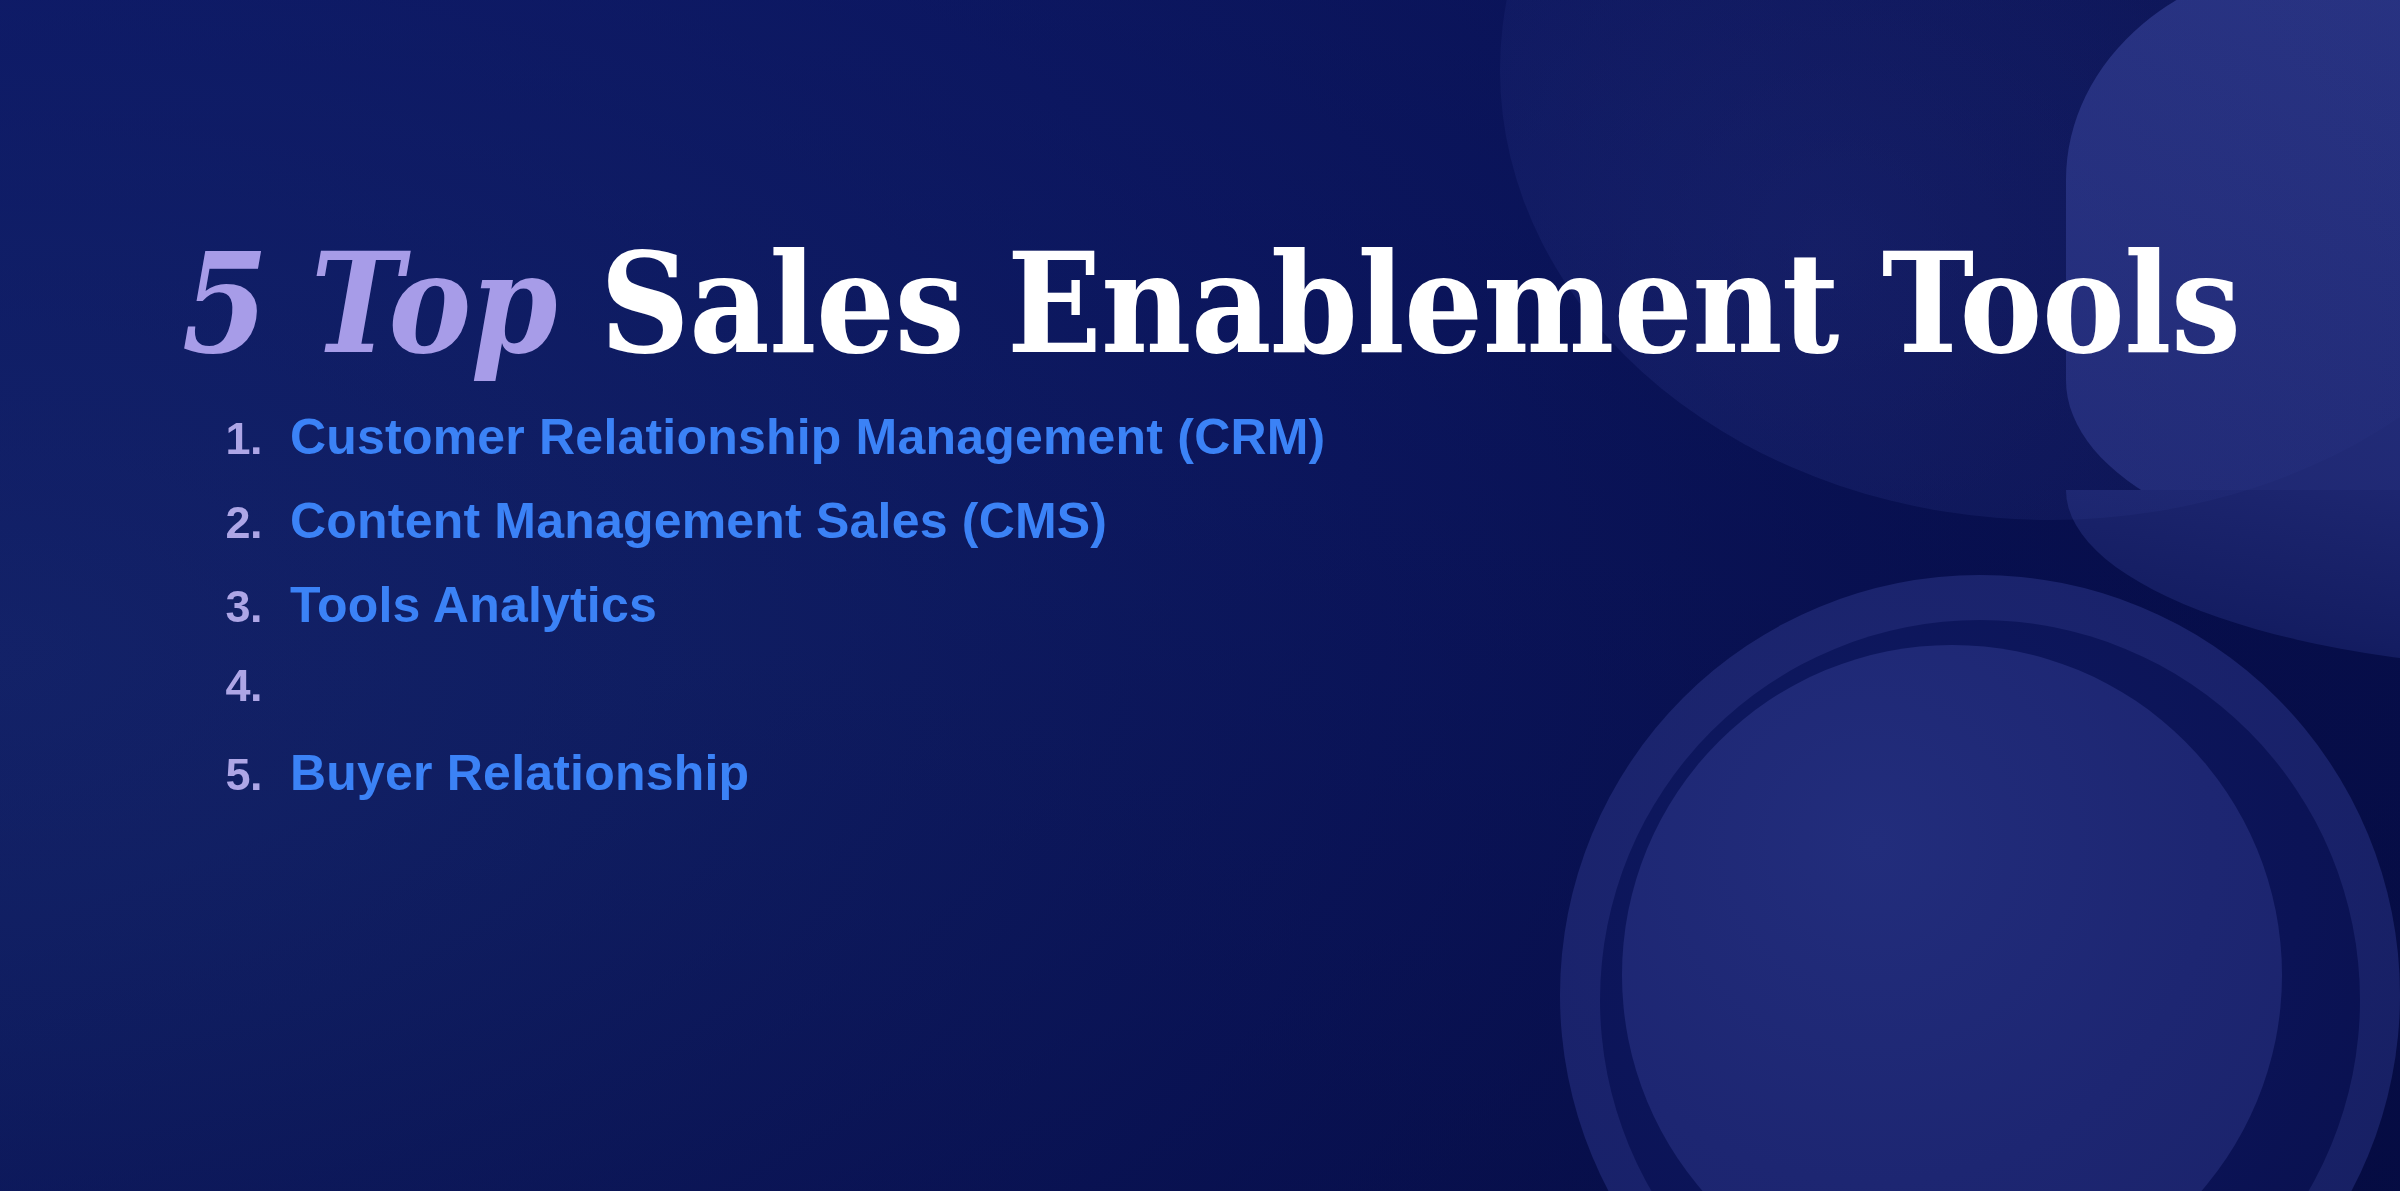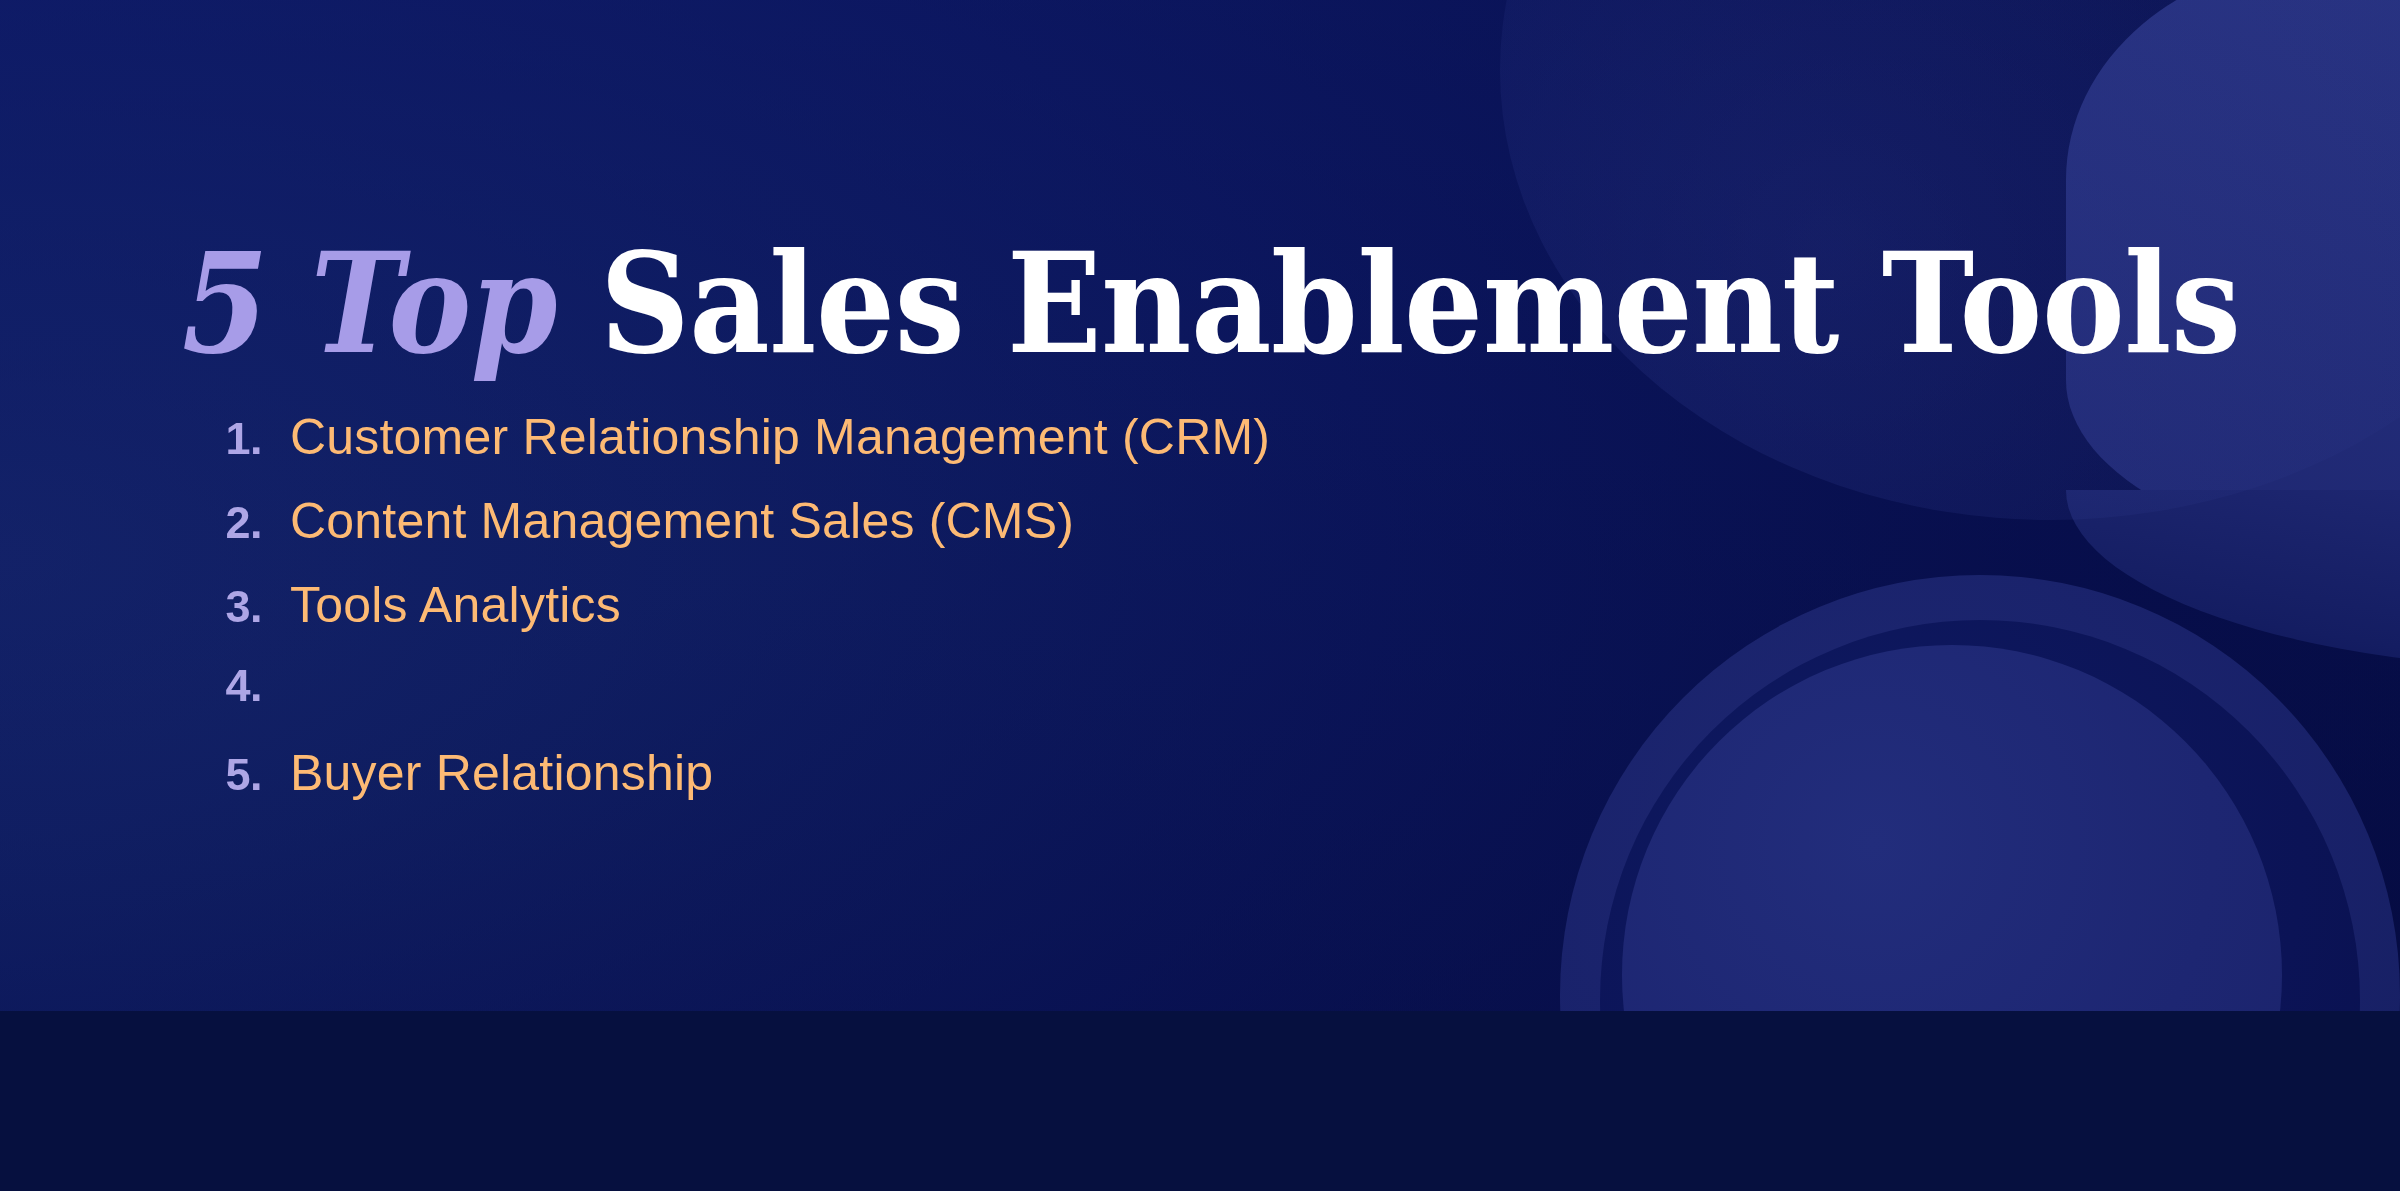--- a/index.html
+++ b/index.html
@@ -3,21 +3,21 @@
 <meta charset="utf-8">
 <style>
   html, body {
     margin: 0;
     padding: 0;
     background: #06103f;
   }
   #slide {
     position: relative;
     width: 2400px;
-    height: 1011px;
+    height: 1191px;
     overflow: hidden;
     background: #0b1560;
     font-family: "Liberation Sans", sans-serif;
   }
 
   
   .bg-base {
     position: absolute;
     inset: 0;
     background:
@@ -139,23 +139,23 @@
     width: 72px;
     flex: 0 0 72px;
     text-align: right;
     color: #aea6e6;
     font-size: 45px;
     font-weight: 700;
     letter-spacing: -0.5px;
   }
   .list-text {
     margin-left: 28px;
-    color: #fdba74;
+    color: #3b82f6;
     font-size: 50px;
-    font-weight: 400;
+    font-weight: 700;
     letter-spacing: 0.2px;
   }
 </style>
 </head>
 <body>
 
 <div id="slide">
 
   <div class="bg-base"></div>
   <div class="bg-tint"></div>

